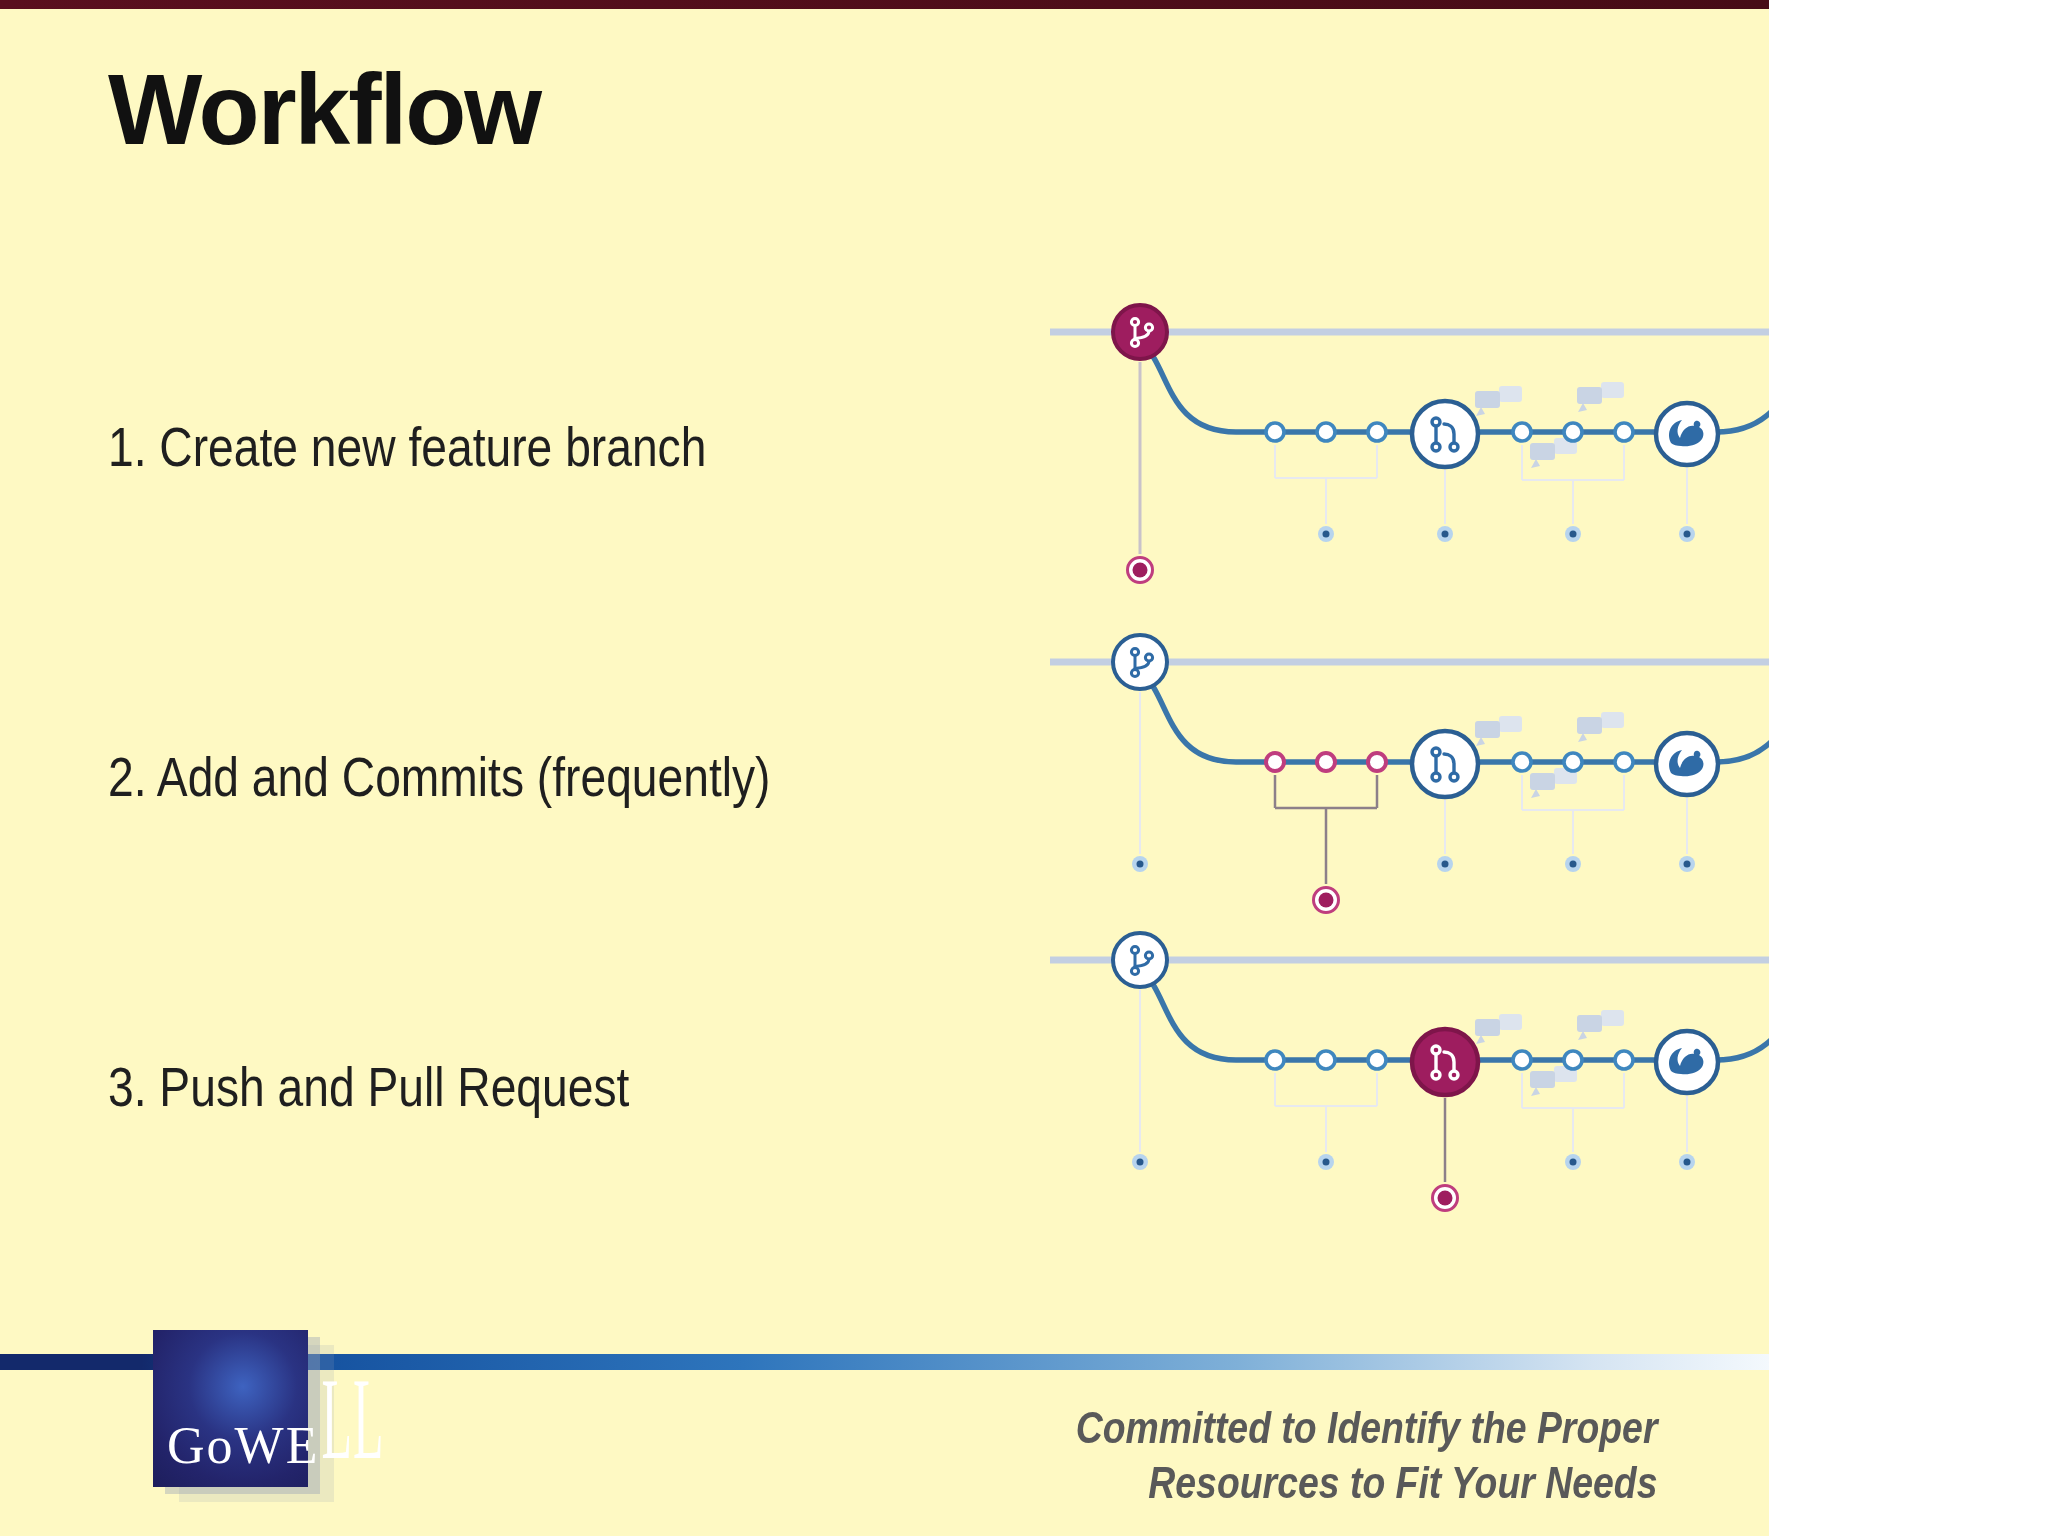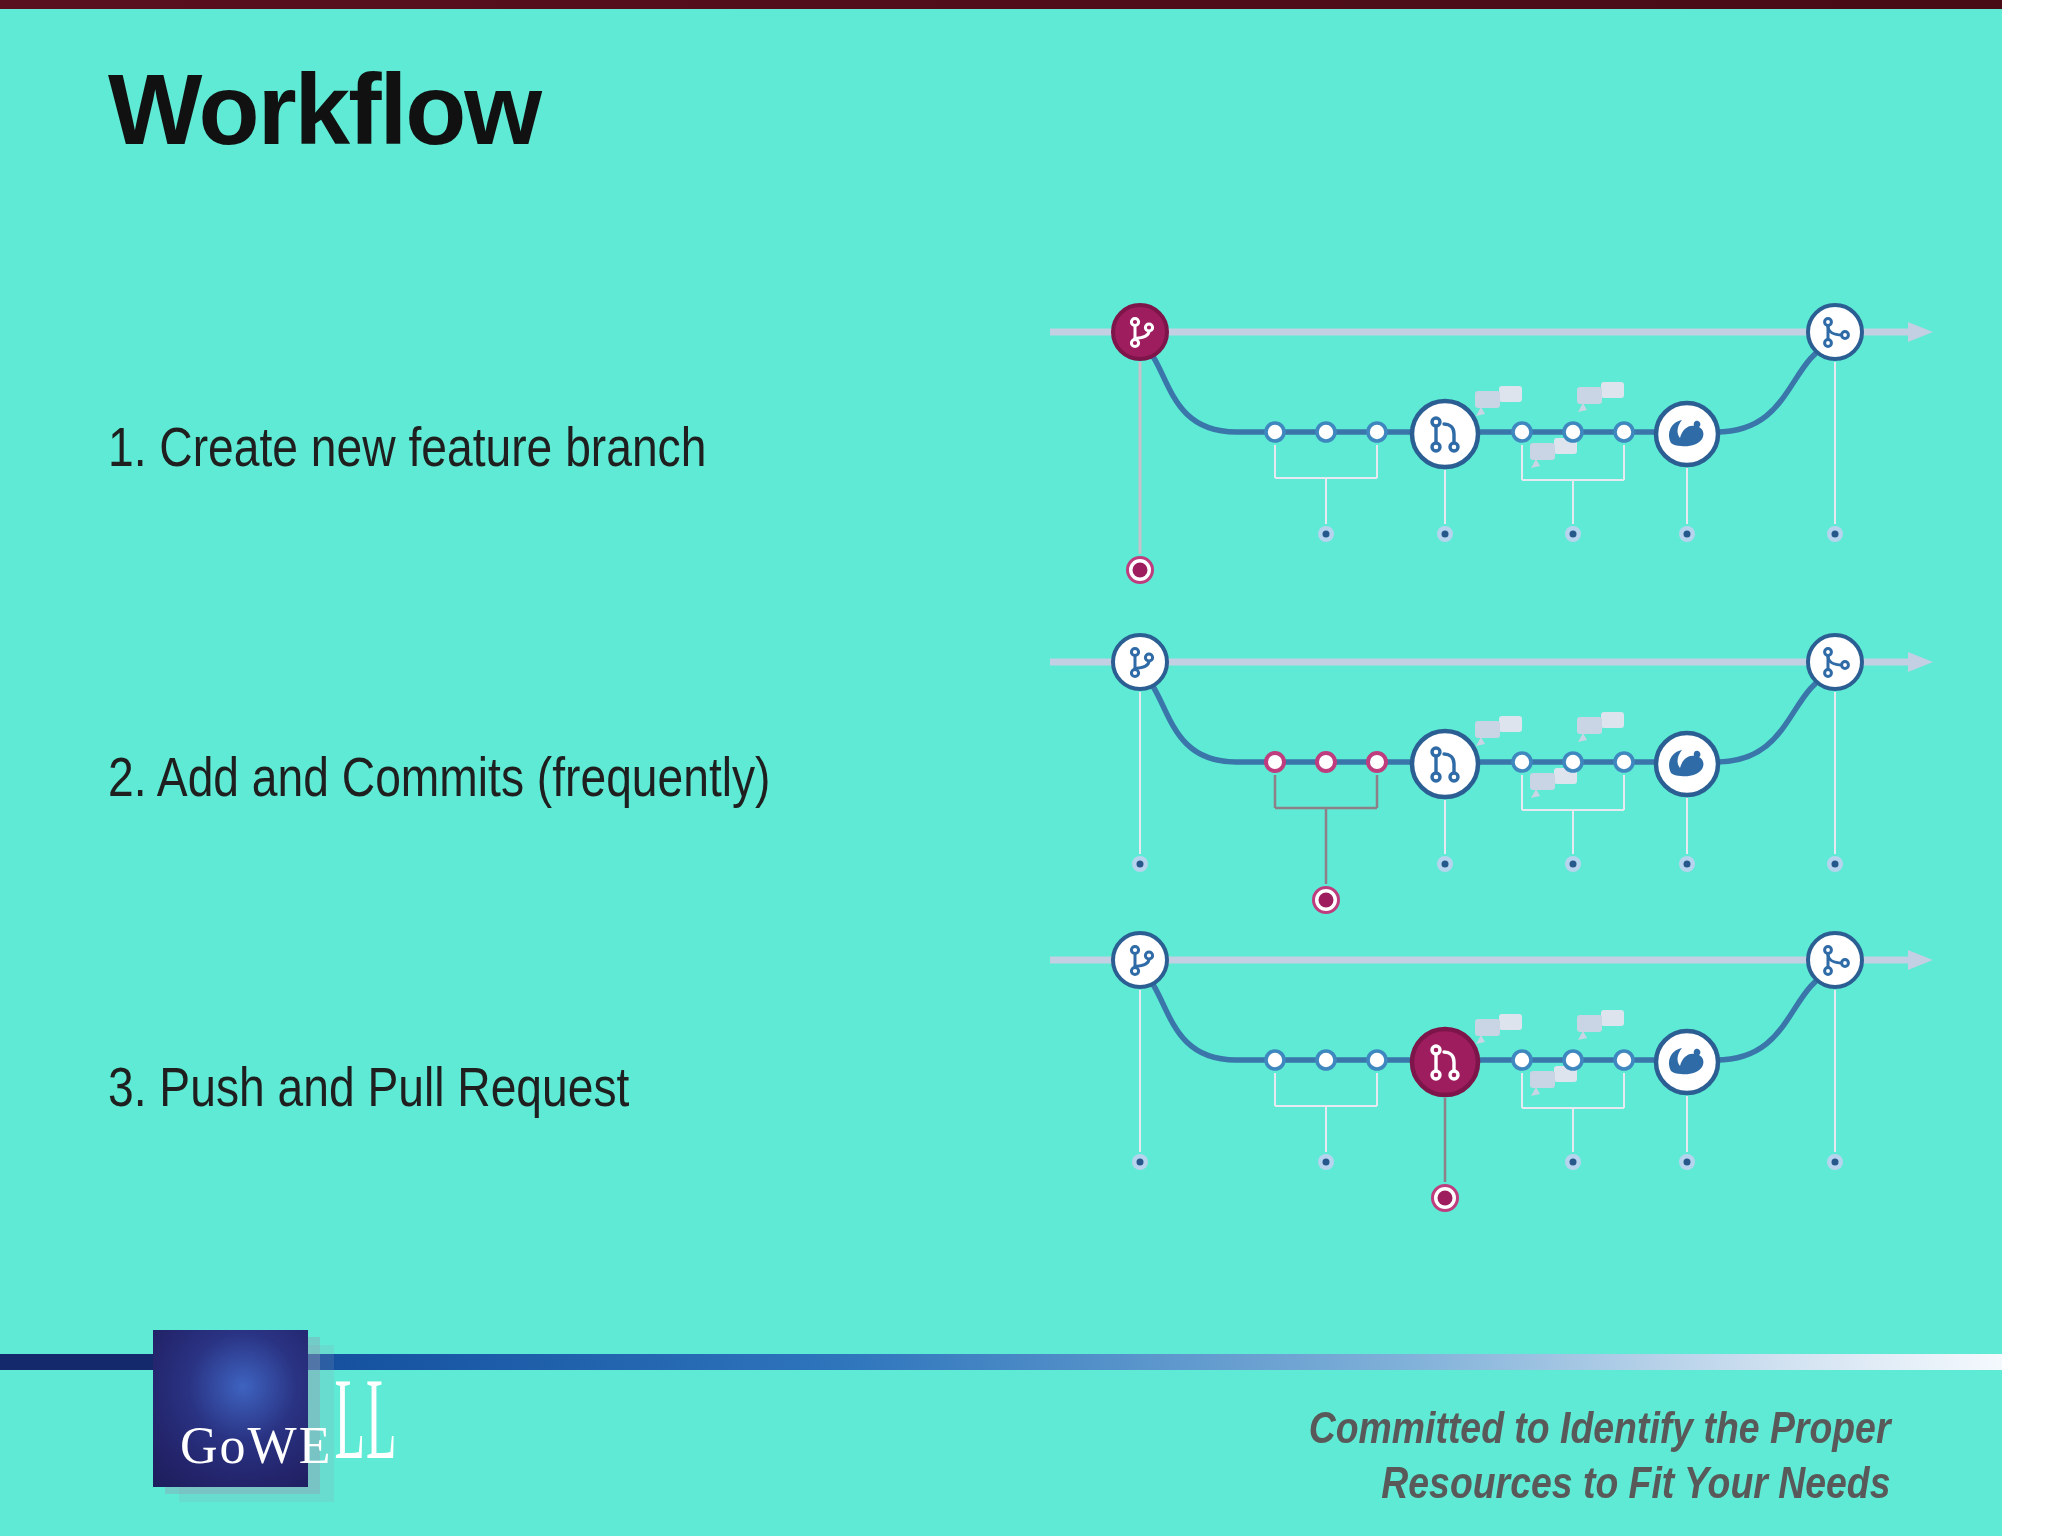--- a/index.html
+++ b/index.html
@@ -1,34 +1,34 @@
 <!DOCTYPE html>
 <html><head>
 <meta charset="utf-8">
 <style>
   html,body{margin:0;padding:0;background:#ffffff;}
-  .slide{position:relative;width:2002px;height:1536px;background:#5eead4;overflow:hidden;
+  .slide{position:relative;width:1769px;height:1536px;background:#fef9c3;overflow:hidden;
          font-family:"Liberation Sans",sans-serif;}
   .top-strip{position:absolute;left:0;top:0;width:100%;height:9px;
              background:linear-gradient(to right,#5a0f1e,#470c16);}
   .title{position:absolute;left:108px;top:52px;font-size:100px;font-weight:800;
          letter-spacing:-2px;color:#111;margin:0;}
   .step{position:absolute;left:108px;width:860px;font-size:55px;color:#1f1f1f;
         transform:scaleX(.84);transform-origin:left center;white-space:nowrap;}
   .step1{top:415px;} .step2{top:745px;} .step3{top:1055px;}
   .diagram{position:absolute;left:1040px;width:920px;height:330px;}
   .diagram svg{display:block;width:920px;height:330px;}
   .d1{top:282px;} .d2{top:612px;} .d3{top:910px;}
   .footer-bar{position:absolute;left:0;top:1354px;width:100%;height:16px;
     background:linear-gradient(to right,#13296b 0%,#13296b 8%,#14509e 16%,#2e75bc 42%,
                #7fb0d8 70%,#d5e4f2 90%,#f4f9fd 100%);}
   .logo{position:absolute;left:153px;top:1330px;width:155px;height:157px;
     background:radial-gradient(circle at 58% 36%, #3e63c0 0%, #2a3383 40%, #23246b 72%, #1d1e5c 100%);
     box-shadow:12px 7px 0 rgba(148,158,182,.38), 26px 15px 0 rgba(148,158,182,.18);}
-  .logo-text{position:absolute;left:27px;bottom:12px;color:#fff;
+  .logo-text{position:absolute;left:14px;bottom:12px;color:#fff;
     font-family:"Liberation Serif",serif;white-space:nowrap;}
   .logo-main{font-size:52px;letter-spacing:2px;}
   .logo-tall{display:inline-block;font-size:50px;transform:scaleY(2.35);
     transform-origin:50% 86%;letter-spacing:1px;margin-left:2px;}
   .tagline{position:absolute;right:112px;top:1400px;text-align:right;
     font-size:44px;font-weight:bold;font-style:italic;color:#595959;line-height:1.25;
     transform:scaleX(.85);transform-origin:right center;}
 </style>
 </head>
 <body>

